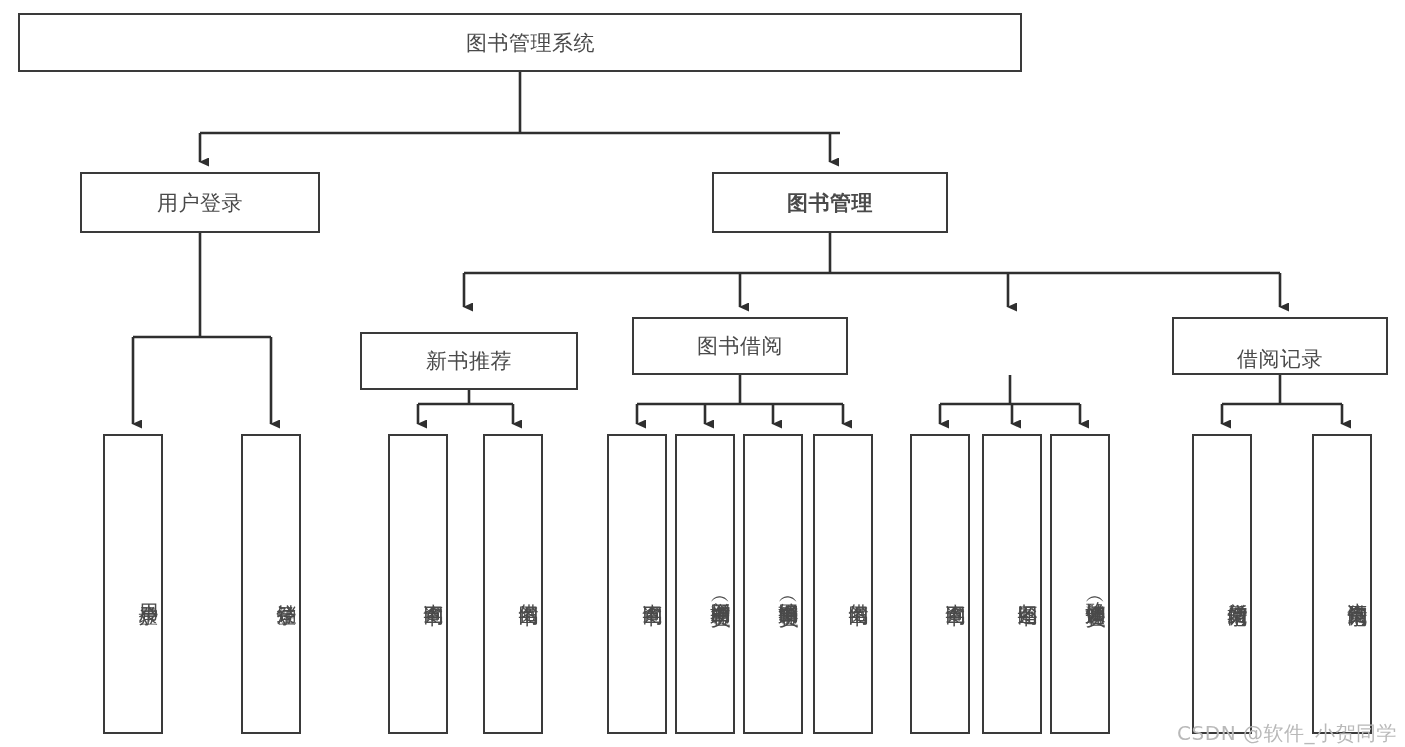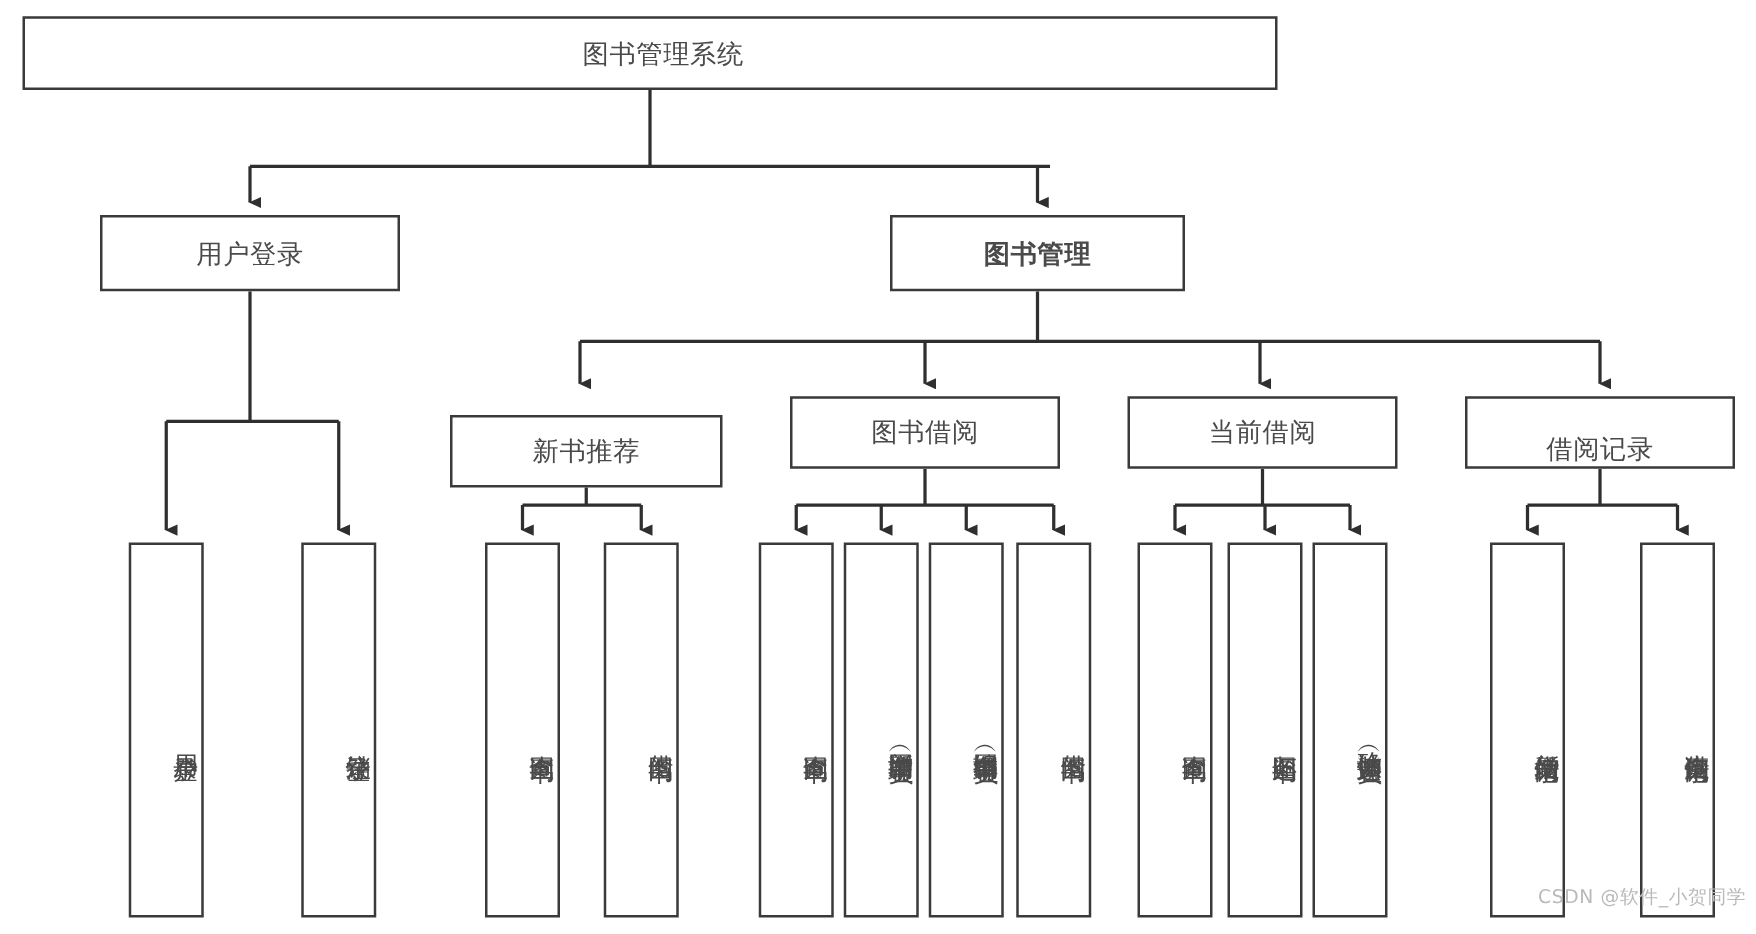--- a/index.html
+++ b/index.html
@@ -51,22 +51,22 @@
     justify-content: center;
   }
   .node-v > span {
     writing-mode: vertical-rl;
     text-orientation: upright;
     display: block;
   }
   #watermark {
     position: absolute;
     right: 8px;
-    bottom: 20px;
-    font-size: 15px;
+    bottom: 0;
+    font-size: 20px;
     color: #b9b9b9;
     white-space: nowrap;
     z-index: 5;
     letter-spacing: 0.5px;
   }
 </style>
 </head>
 <body>
 
 <div id="diagram-root">
@@ -131,23 +131,20 @@
   <div class="node node-h" style="left:712px; top:172px; width:236px; height:61px;font-weight:bold;">
     <span>图书管理</span>
   </div>
 
   <div class="node node-h" style="left:360px; top:332px; width:218px; height:58px;">
     <span>新书推荐</span>
   </div>
   <div class="node node-h" style="left:632px; top:317px; width:216px; height:58px;">
     <span>图书借阅</span>
   </div>
-  <div class="node node-h" style="left:902px; top:317px; width:216px; height:58px;">
-    <span>当前借阅</span>
-  </div>
   <div class="node node-h" style="left:1172px; top:317px; width:216px; height:58px;align-items:flex-end;">
     <span>借阅记录</span>
   </div>
 
   <div class="node node-v" style="left:103px; top:434px; width:60px; height:300px;">
     <span>用户登录</span>
   </div>
   <div class="node node-v" style="left:241px; top:434px; width:60px; height:300px;">
     <span>注销登录</span>
   </div>

